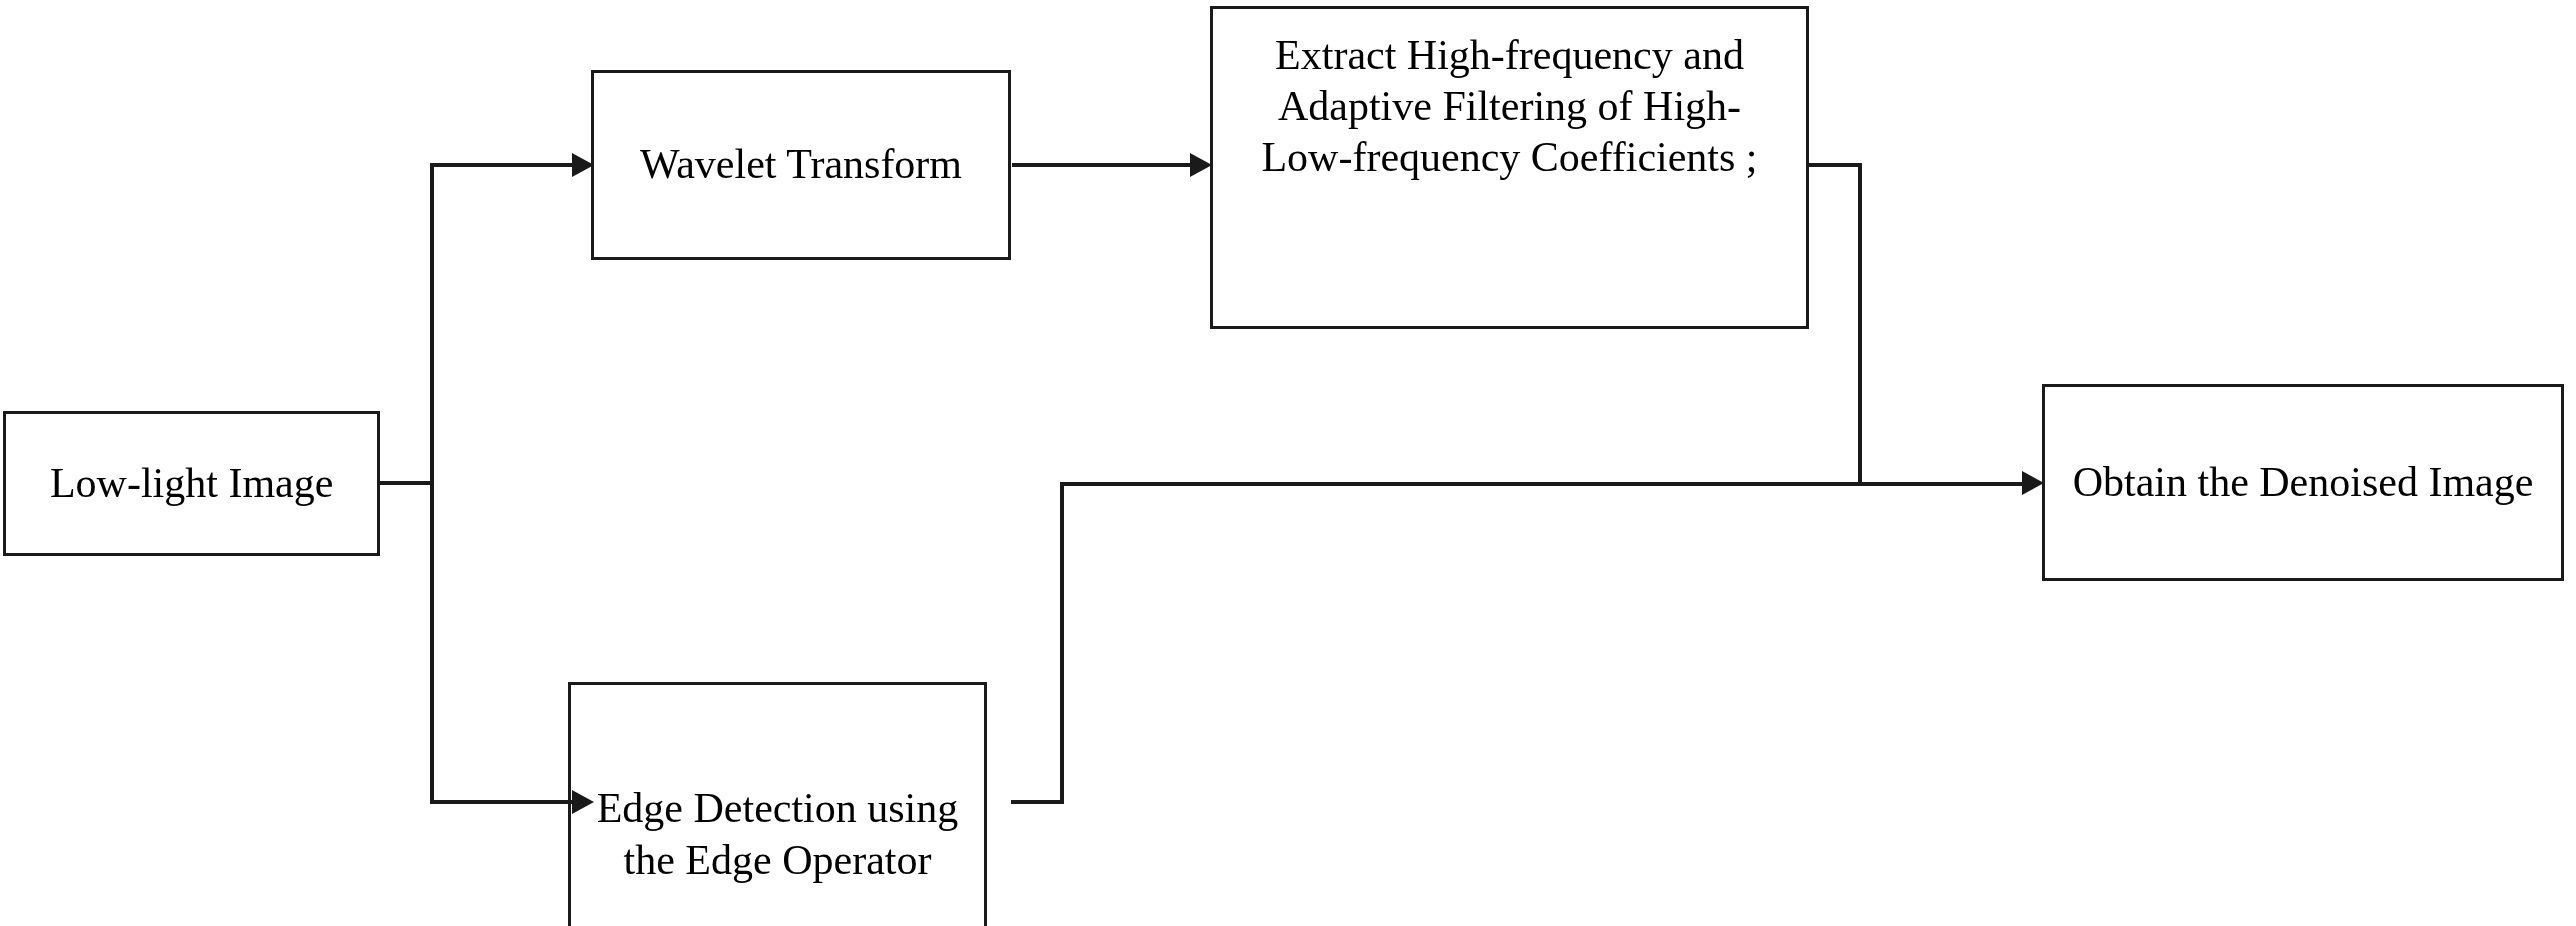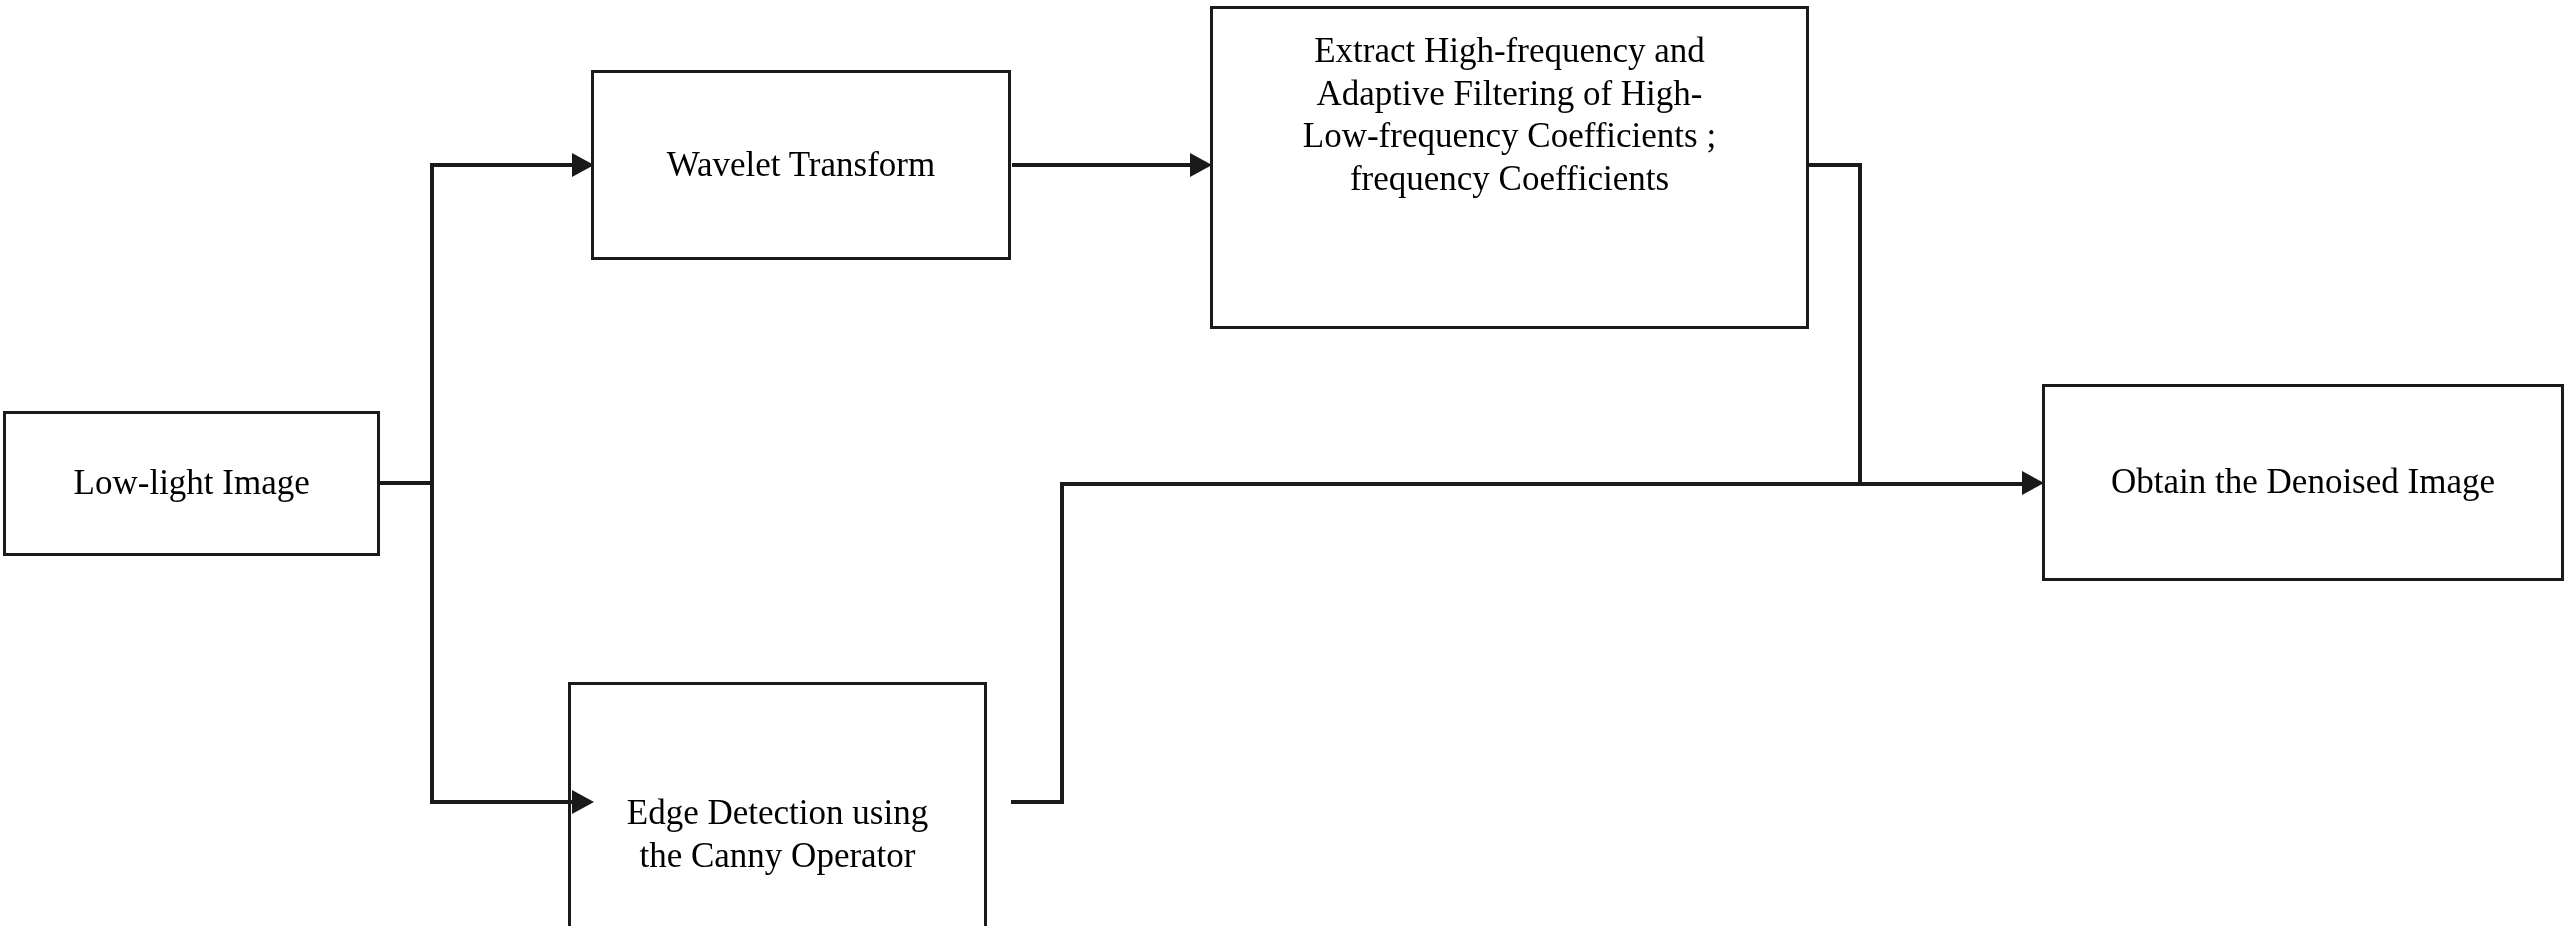--- a/index.html
+++ b/index.html
@@ -15,21 +15,21 @@
   
   .node{
     position:absolute;
     border:3.8px solid var(--stroke);
     background:#fff;
     display:flex;
     flex-direction:column;
     align-items:center;
     justify-content:center;
     text-align:center;
-    font-size:35px;
+    font-size:42px;
     line-height:1.22;
     color:#000;
   }
   .node .line{display:block;white-space:nowrap;}
 
   #node-low-light  {left:3.2px;   top:411px;  width:377px; height:145px;}
   #node-wavelet    {left:591px; top:70px;  width:420px; height:190px;}
   #node-extract    {left:1210px;top:6.4px;   width:599px; height:323px; justify-content:flex-start; padding-top:20.5px;}
   #node-edge       {left:568px; top:682px; width:419px; height:305px;}
   #node-obtain     {left:2042px;top:384px;  width:522px; height:197px;}
@@ -80,26 +80,25 @@
   </div>
 
   <div class="node" id="node-low-light">
     <span class="line">Low-light Image</span>
   </div>
 
   <div class="node" id="node-extract">
     <span class="line">Extract High-frequency and</span>
     <span class="line">Adaptive Filtering of High-</span>
     <span class="line">Low-frequency Coefficients ;</span>
-    <span class="line">frequency Coefficients</span>
   </div>
 
   <div class="node" id="node-edge">
     <span class="line">Edge Detection using</span>
-    <span class="line">the Canny Operator</span>
+    <span class="line">the Edge Operator</span>
   </div>
 
   <div class="node" id="node-obtain">
     <span class="line">Obtain the Denoised Image</span>
   </div>
 
   <div class="h-line" id="c-lowlight-stub"></div>
   <div class="v-line" id="c-branch-vertical"></div>
   <div class="h-line" id="c-branch-wavelet"></div>
   <div class="h-line" id="c-branch-edge"></div>

